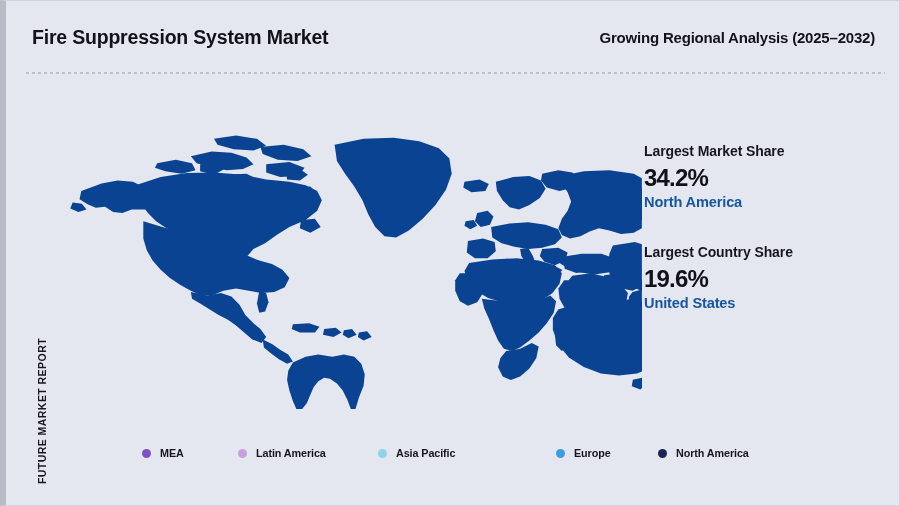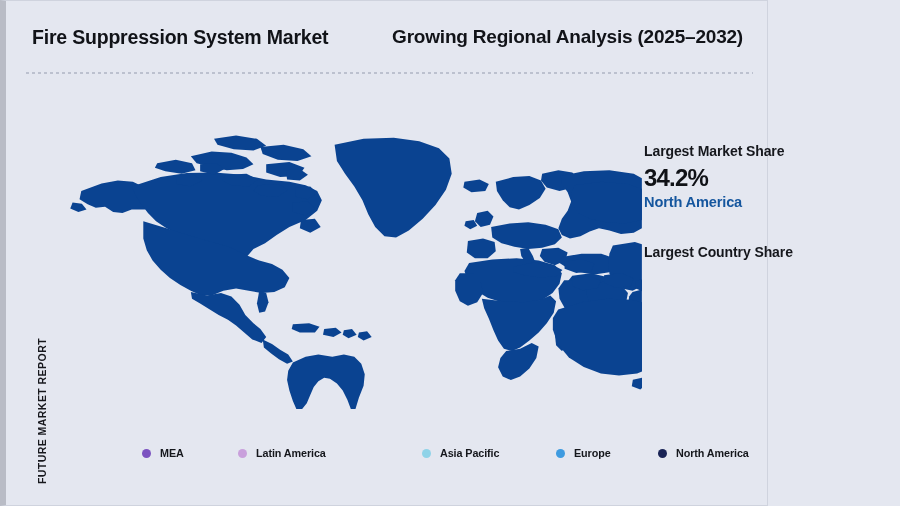--- a/index.html
+++ b/index.html
@@ -9,21 +9,21 @@
   }
   body {
     width: 900px;
     height: 506px;
     overflow: hidden;
     font-family: "Liberation Sans", sans-serif;
     background: #e4e7f0;
   }
   .infographic {
     position: relative;
-    width: 768px;
+    width: 900px;
     height: 506px;
     box-sizing: border-box;
     background: #e4e7f0;
     border-left: 6px solid #b9bcc6;
     border-top: 1px solid #cfd3de;
     border-right: 1px solid #cfd3de;
     border-bottom: 1px solid #cfd3de;
   }
 
   
@@ -40,21 +40,21 @@
     box-sizing: border-box;
   }
   .header-title {
     font-size: 19.5px;
     font-weight: bold;
     color: #111318;
     letter-spacing: -0.2px;
     white-space: nowrap;
   }
   .header-subtitle {
-    font-size: 19px;
+    font-size: 15px;
     font-weight: bold;
     color: #111318;
     letter-spacing: -0.2px;
     white-space: nowrap;
   }
   .header-divider {
     position: absolute;
     left: 20px;
     right: 14px;
     top: 71px;
@@ -284,33 +284,35 @@
   </div>
 
   <div class="stats">
     <div class="stat-block">
       <div class="stat-label">Largest Market Share</div>
       <div class="stat-value">34.2%</div>
       <div class="stat-region">North America</div>
     </div>
     <div class="stat-block">
       <div class="stat-label">Largest Country Share</div>
+      <div class="stat-value">19.6%</div>
+      <div class="stat-region">United States</div>
     </div>
   </div>
 
   <div class="legend">
     <div class="legend-item" style="left: 6px; padding-left: 48px;">
       <span class="legend-dot" style="background: rgb(123, 82, 192);"></span>
       <span class="legend-label">MEA</span>
     </div>
     <div class="legend-item" style="left: 150px;">
       <span class="legend-dot" style="background: rgb(201, 160, 220);"></span>
       <span class="legend-label">Latin America</span>
     </div>
-    <div class="legend-item" style="left: 290px; margin-left: 44px;">
+    <div class="legend-item" style="left: 290px;">
       <span class="legend-dot" style="background: rgb(143, 211, 232);"></span>
       <span class="legend-label">Asia Pacific</span>
     </div>
     <div class="legend-item" style="left: 428px; padding-left: 40px;">
       <span class="legend-dot" style="background: rgb(62, 155, 224);"></span>
       <span class="legend-label">Europe</span>
     </div>
     <div class="legend-item" style="left: 570px;">
       <span class="legend-dot" style="background: rgb(26, 36, 86);"></span>
       <span class="legend-label">North America</span>

